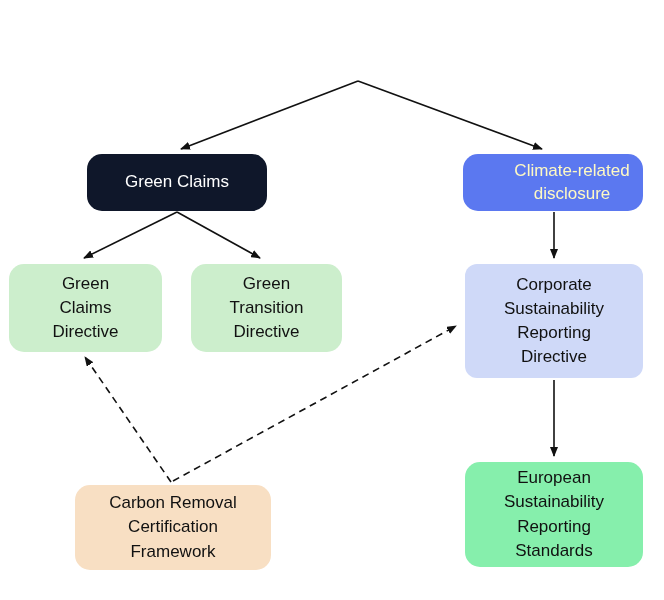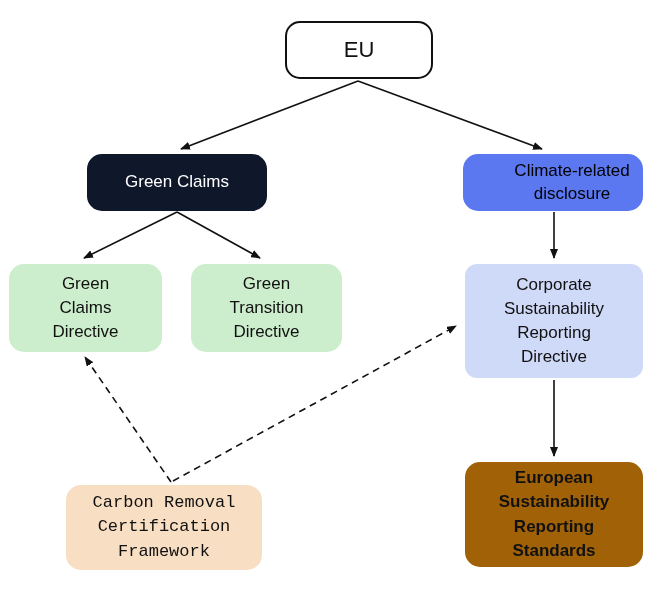--- a/index.html
+++ b/index.html
@@ -47,35 +47,35 @@
     font-size: 22px;
     line-height: 1.1;
   }
   .node-green-claims {
     left: 87px; top: 154px; width: 180px; height: 57px;
   }
   .node-green-claims .label { color: #ffffff; }
   .node-climate-disclosure {
     left: 463px; top: 154px; width: 180px; height: 57px;
   }
-  .node-climate-disclosure .label { color: #000000; line-height: 1.35; margin-left: 38px; }
+  .node-climate-disclosure .label { color: #fef9c3; line-height: 1.35; margin-left: 38px; }
   .node-green-claims-directive {
     left: 9px; top: 264px; width: 153px; height: 88px;
   }
   .node-green-transition-directive {
     left: 191px; top: 264px; width: 151px; height: 88px;
   }
   .node-csrd {
     left: 465px; top: 264px; width: 178px; height: 114px; border-radius: 12px;
   }
   .node-esrs {
     left: 465px; top: 462px; width: 178px; height: 105px;
   }
   .node-crcf {
-    left: 66px; top: 485px; width: 196px; height: 85px; font-family: Liberation Mono, monospace;
+    left: 75px; top: 485px; width: 196px; height: 85px;
   }
   .edge {
     stroke: #111111;
     stroke-width: 1.6;
     fill: none;
   }
   .edge.dashed {
     stroke-dasharray: 7 5;
   }
 </style>
@@ -93,23 +93,20 @@
     <line class="edge" x1="358" y1="81" x2="181" y2="149" marker-end="url(#ah)"></line>
     <line class="edge" x1="358" y1="81" x2="542" y2="149" marker-end="url(#ah)"></line>
     <line class="edge" x1="177" y1="212" x2="84" y2="258" marker-end="url(#ah)"></line>
     <line class="edge" x1="177" y1="212" x2="260" y2="258" marker-end="url(#ah)"></line>
     <line class="edge" x1="554" y1="212" x2="554" y2="258" marker-end="url(#ah)"></line>
     <line class="edge" x1="554" y1="380" x2="554" y2="456" marker-end="url(#ah)"></line>
     <line class="edge dashed" x1="171" y1="482" x2="85" y2="357" marker-end="url(#ah)"></line>
     <line class="edge dashed" x1="173" y1="481" x2="456" y2="326" marker-end="url(#ah)"></line>
   </svg>
 
-  <div class="node node-eu">
-    <span class="label">EU</span>
-  </div>
 
   <div class="node node-green-claims" style="background: #0f172a;">
     <span class="label">Green Claims</span>
   </div>
 
   <div class="node node-climate-disclosure" style="background: rgb(91, 120, 240);">
     <span class="label">Climate-related
 disclosure</span>
   </div>
 
@@ -125,21 +122,21 @@
 Directive</span>
   </div>
 
   <div class="node node-csrd" style="background: rgb(207, 217, 248);">
     <span class="label">Corporate
 Sustainability
 Reporting
 Directive</span>
   </div>
 
-  <div class="node node-esrs" style="background: #a16207; font-weight: bold;">
+  <div class="node node-esrs" style="background: #86efac;">
     <span class="label">European
 Sustainability
 Reporting
 Standards</span>
   </div>
 
   <div class="node node-crcf" style="background: rgb(248, 223, 195);">
     <span class="label">Carbon Removal
 Certification
 Framework</span>

